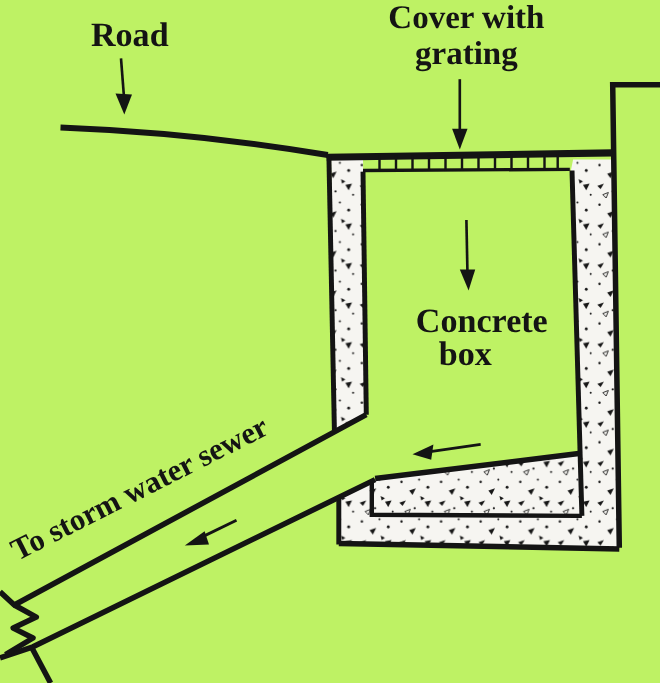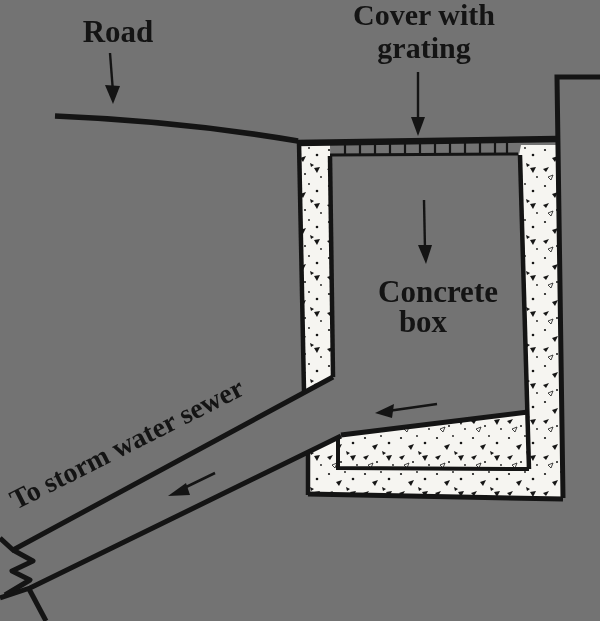--- a/index.html
+++ b/index.html
@@ -1,20 +1,20 @@
 <!DOCTYPE html>
 <html><head>
 <meta charset="utf-8">
 <style>
   html, body { margin: 0; padding: 0; background: #ffffff; }
   .stage {
     position: relative;
     width: 600px;
     height: 621px;
-    background: #737373;
+    background: #bef264;
     overflow: hidden;
     font-family: "Liberation Serif", "DejaVu Serif", serif;
   }
   svg { display: block; }
   text {
     font-family: "Liberation Serif", "DejaVu Serif", serif;
     font-weight: bold;
     fill: #141414;
   }
 </style>

